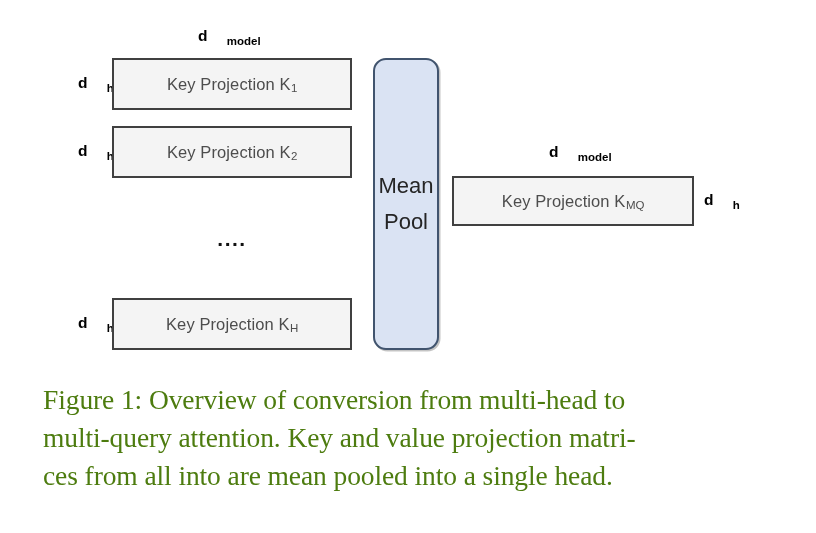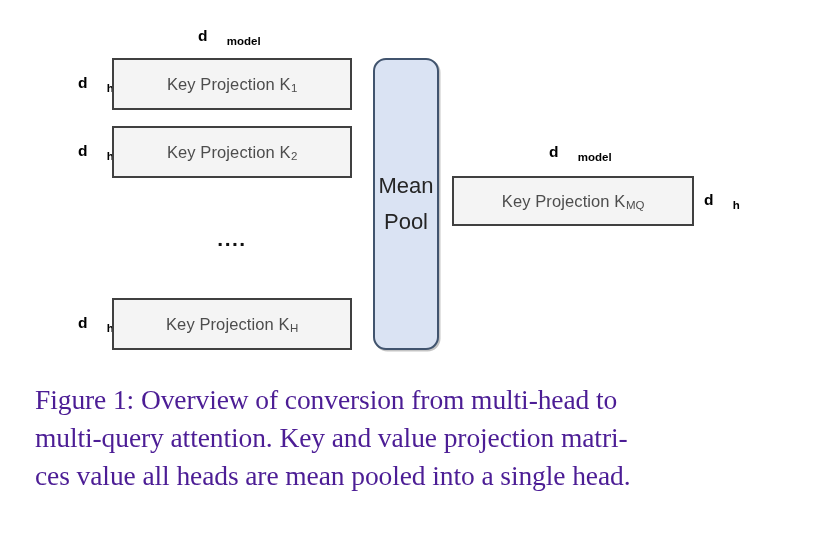--- a/index.html
+++ b/index.html
@@ -127,27 +127,27 @@
     font-weight: bold;
     font-size: 21px;
     color: #111111;
     letter-spacing: 1.5px;
     line-height: 1;
   }
 
   
   .caption {
     position: absolute;
-    left: 35px;
+    left: 43px;
     top: 381px;
     width: 718px;
     font-family: "Liberation Serif", serif;
     font-size: 27.5px;
     line-height: 38px;
-    color: #4c1d95;
+    color: #4d7c0f;
     text-align: left;
     letter-spacing: -0.1px;
   }
   .caption .cap-line { display: block; white-space: nowrap; }
 </style>
 </head>
 <body>
 
 <div id="figure-root">
 
@@ -190,16 +190,16 @@
         <span class="sub">MQ</span>
       </div>
 
     <div class="dim-label dh-mq"><span>d</span><span class="sub">h</span></div>
 
   </div>
 
   <div class="caption">
     <span class="cap-line">Figure 1: Overview of conversion from multi-head to</span>
     <span class="cap-line">multi-query attention. Key and value projection matri-</span>
-    <span class="cap-line">ces value all heads are mean pooled into a single head.</span>
+    <span class="cap-line">ces from all into are mean pooled into a single head.</span>
   </div>
 
 </div>
 
 </body></html>

